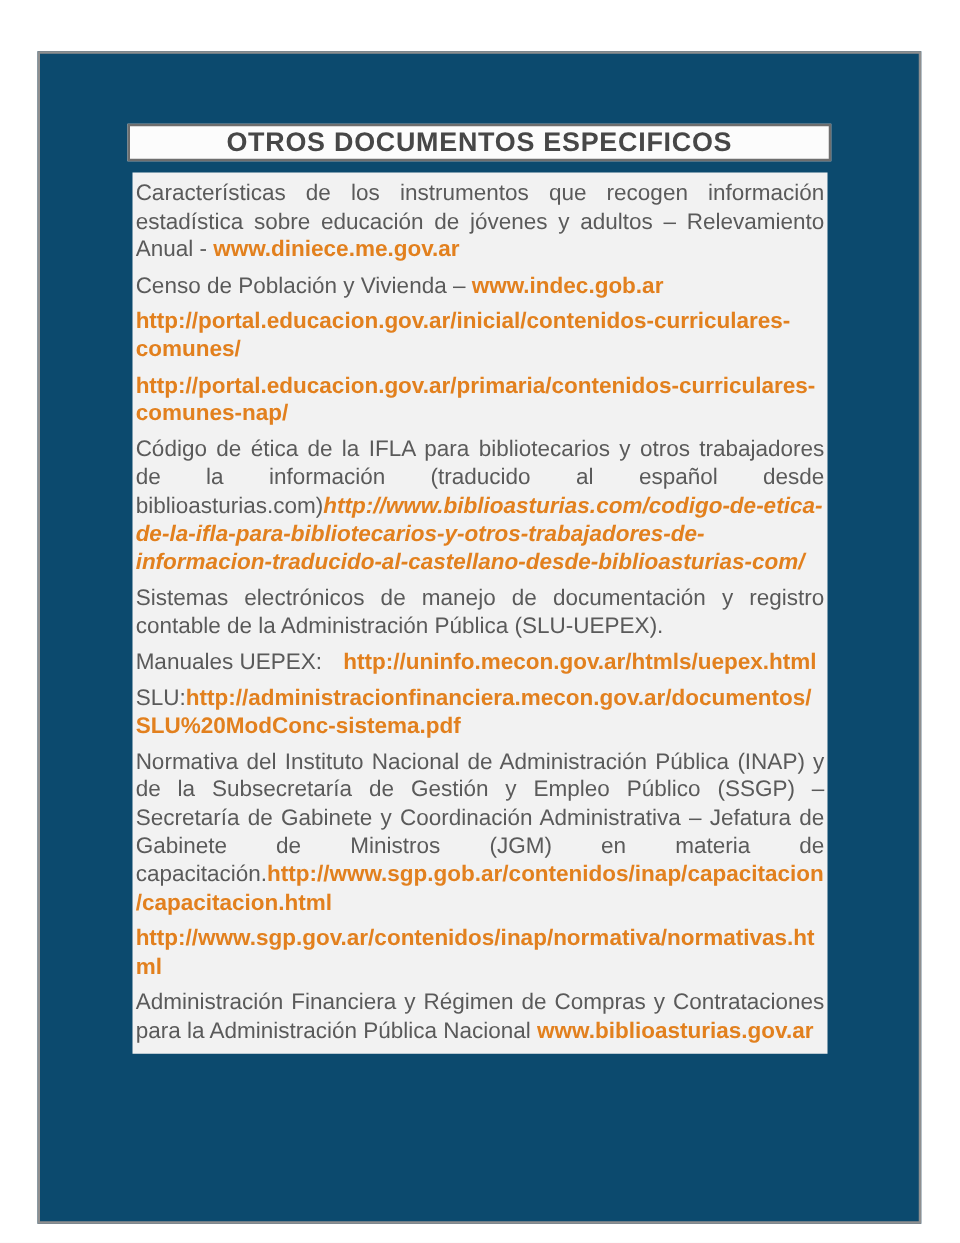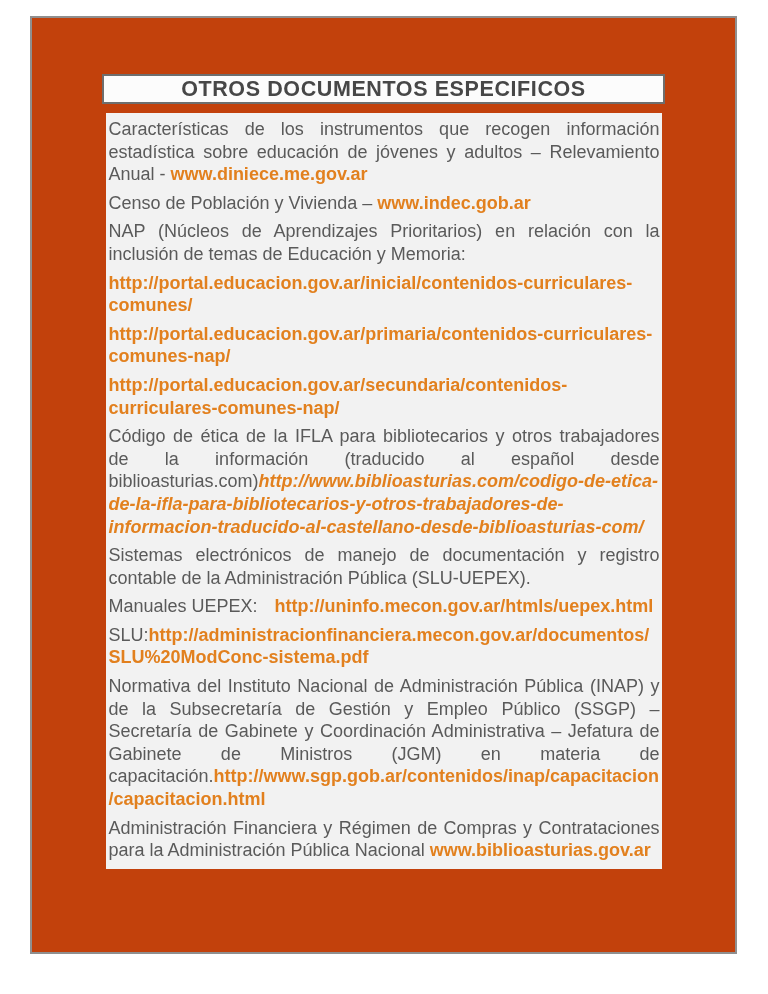--- a/index.html
+++ b/index.html
@@ -8,25 +8,25 @@
     padding: 0;
     width: 768px;
     height: 994px;
     background: #ffffff;
     font-family: "Liberation Sans", sans-serif;
     overflow: hidden;
   }
   .page-frame {
     position: absolute;
     left: 30px;
-    top: 16px;
+    top: 41px;
     width: 707px;
     height: 938px;
     border: 2px solid #8f8f8f;
-    background: #c2410c;
+    background: #0c4a6e;
   }
   .title-box {
     margin: 56px auto 0 auto;
     width: 563px;
     height: 30px;
     border: 2px solid #6e6e6e;
     background: #fcfcfc;
     text-align: center;
   }
   .title-box h1 {
@@ -63,24 +63,23 @@
 </head>
 <body>
 
 <div class="page-frame">
   <div class="title-box">
     <h1>OTROS DOCUMENTOS ESPECIFICOS</h1>
   </div>
   <div class="content">
       <p class="para"><span class="seg-text">Características de los instrumentos que recogen información estadística sobre educación de jóvenes y adultos – Relevamiento Anual - </span><span class="seg-link" style="color: rgb(226, 128, 30);">www.diniece.me.gov.ar</span></p>
       <p class="para"><span class="seg-text">Censo de Población y Vivienda – </span><span class="seg-link" style="color: rgb(226, 128, 30);">www.indec.gob.ar</span></p>
-      <p class="para"><span class="seg-text">NAP (Núcleos de Aprendizajes Prioritarios) en relación con la inclusión de temas de Educación y Memoria:</span></p>
       <p class="para"><span class="seg-link" style="color: rgb(226, 128, 30);">http://portal.educacion.gov.ar/inicial/contenidos-curriculares-comunes/</span></p>
       <p class="para"><span class="seg-link" style="color: rgb(226, 128, 30);">http://portal.educacion.gov.ar/primaria/contenidos-curriculares-comunes-nap/</span></p>
-      <p class="para"><span class="seg-link" style="color: rgb(226, 128, 30);">http://portal.educacion.gov.ar/secundaria/contenidos-curriculares-comunes-nap/</span></p>
       <p class="para"><span class="seg-text">Código de ética de la IFLA para bibliotecarios y otros trabajadores de la información (traducido al español desde biblioasturias.com)</span><span class="seg-link italic" style="color: rgb(226, 128, 30);">http://www.biblioasturias.com/codigo-de-etica-de-la-ifla-para-bibliotecarios-y-otros-trabajadores-de-informacion-traducido-al-castellano-desde-biblioasturias-com/</span></p>
       <p class="para"><span class="seg-text">Sistemas electrónicos de manejo de documentación y registro contable de la Administración Pública (SLU-UEPEX).</span></p>
       <p class="para"><span class="seg-text">Manuales UEPEX: </span><span class="seg-link" style="color: rgb(226, 128, 30); margin-left: 12px;">http://uninfo.mecon.gov.ar/htmls/uepex.html</span></p>
       <p class="para"><span class="seg-text">SLU:</span><span class="seg-link" style="color: rgb(226, 128, 30);">http://administracionfinanciera.mecon.gov.ar/documentos/SLU%20ModConc-sistema.pdf</span></p>
       <p class="para"><span class="seg-text">Normativa del Instituto Nacional de Administración Pública (INAP) y de la Subsecretaría de Gestión y Empleo Público (SSGP) – Secretaría de Gabinete y Coordinación Administrativa – Jefatura de Gabinete de Ministros (JGM) en materia de capacitación.</span><span class="seg-link" style="color: rgb(226, 128, 30);">http://www.sgp.gob.ar/contenidos/inap/capacitacion/capacitacion.html</span></p>
+      <p class="para"><span class="seg-link" style="color: rgb(226, 128, 30);">http://www.sgp.gov.ar/contenidos/inap/normativa/normativas.html</span></p>
       <p class="para"><span class="seg-text">Administración Financiera y Régimen de Compras y Contrataciones para la Administración Pública Nacional </span><span class="seg-link" style="color: rgb(226, 128, 30);">www.biblioasturias.gov.ar</span></p>
     </div>
 </div>
 
 </body></html>

